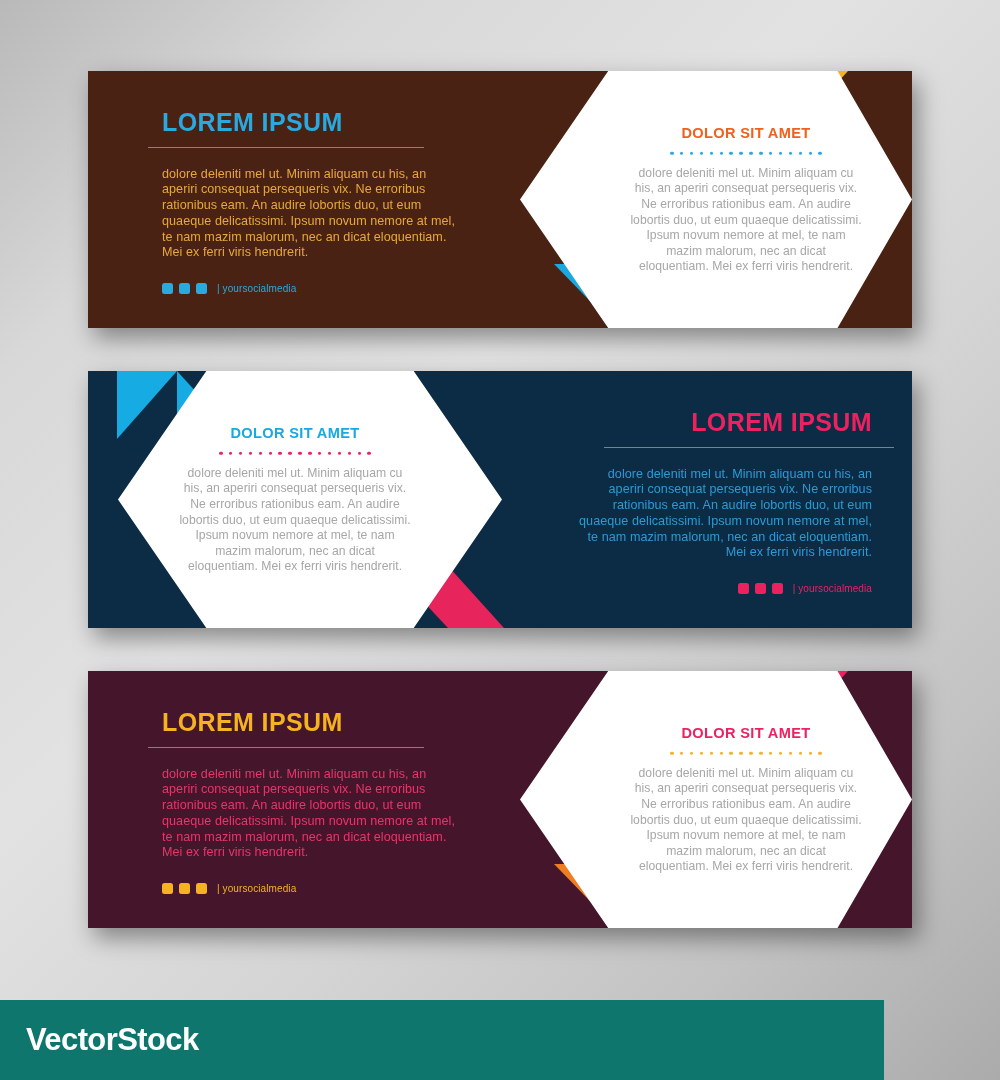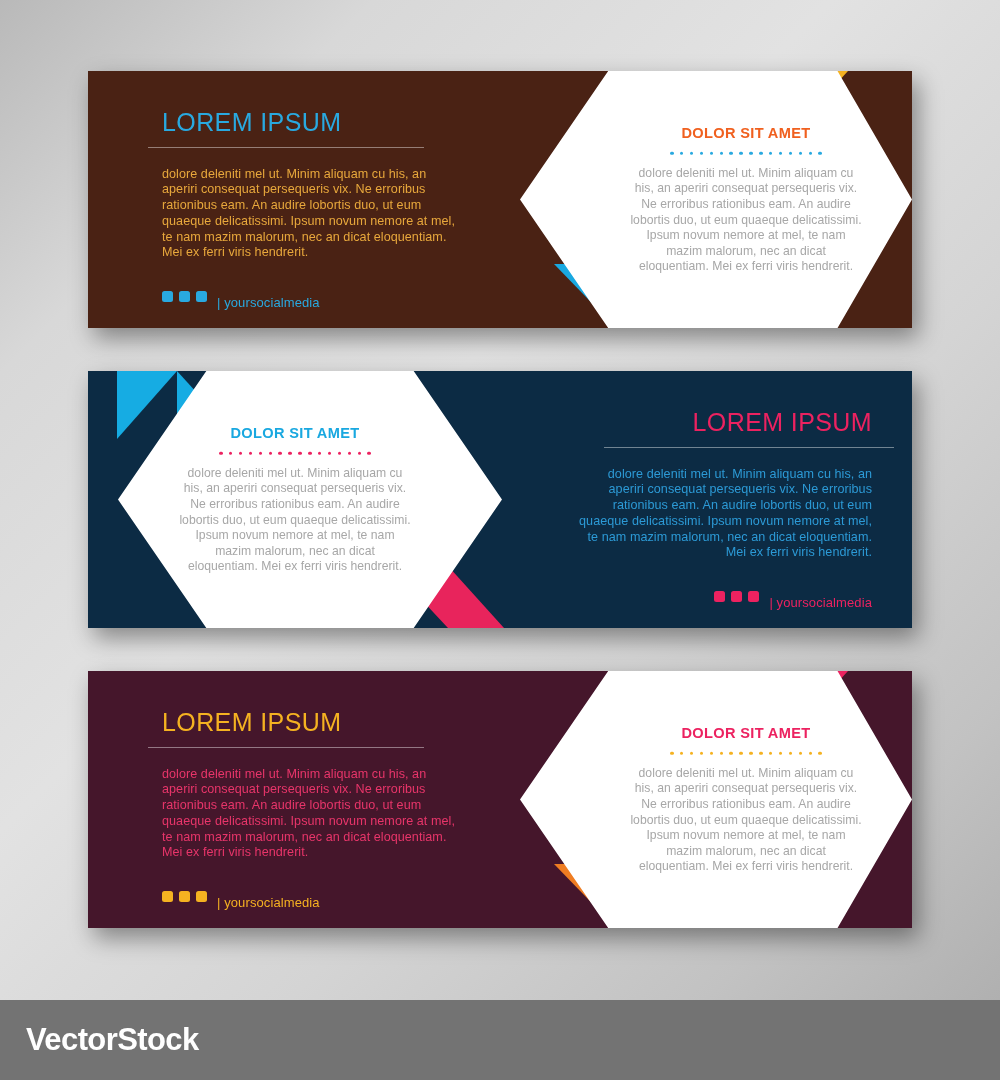--- a/index.html
+++ b/index.html
@@ -136,21 +136,21 @@
   
   .side-block {
     position: absolute;
     width: 300px;
   }
   .side-left  { left: 74px;  text-align: left; }
   .side-right { right: 40px; text-align: right; }
 
   .side-title {
     font-size: 25px;
-    font-weight: 400;
+    font-weight: 700;
     letter-spacing: 0.4px;
     line-height: 1.1;
     white-space: nowrap;
   }
   .rule {
     height: 1px;
     margin-top: 10px;
     background: rgba(255,255,255,0.42);
   }
   .rule-wide-left  { width: 276px; margin-left: -14px; }
@@ -169,25 +169,24 @@
     gap: 6px;
     margin-top: 22px;
   }
   .social-right { justify-content: flex-end; }
   .sq {
     width: 11px; height: 11px;
     border-radius: 2.5px;
     display: inline-block;
   }
   .social-label {
-    font-size: 13px;
+    font-size: 10px;
     margin-left: 4px;
     letter-spacing: 0.1px;
     white-space: nowrap;
-    margin-top: 12px;
   }
 
   
   .hex-content {
     position: absolute;
     top: 50%;
     transform: translateY(-50%);
     width: 232px;
     text-align: center;
   }
@@ -207,23 +206,23 @@
     font-size: 12.2px;
     line-height: 15.6px;
     color: #a7a7a7;
     letter-spacing: 0.02px;
   }
 
   
   .footer {
     position: absolute;
     left: 0; bottom: 0;
-    width: 1000px;
+    width: 884px;
     height: 80px;
-    background: #737373;
+    background: #0f766e;
   }
   .wm-logo {
     position: absolute;
     left: 26px; top: 22px;
     color: #ffffff;
     font-size: 31px;
     font-weight: 700;
     letter-spacing: -0.6px;
     font-family: "Liberation Sans", sans-serif;
   }

